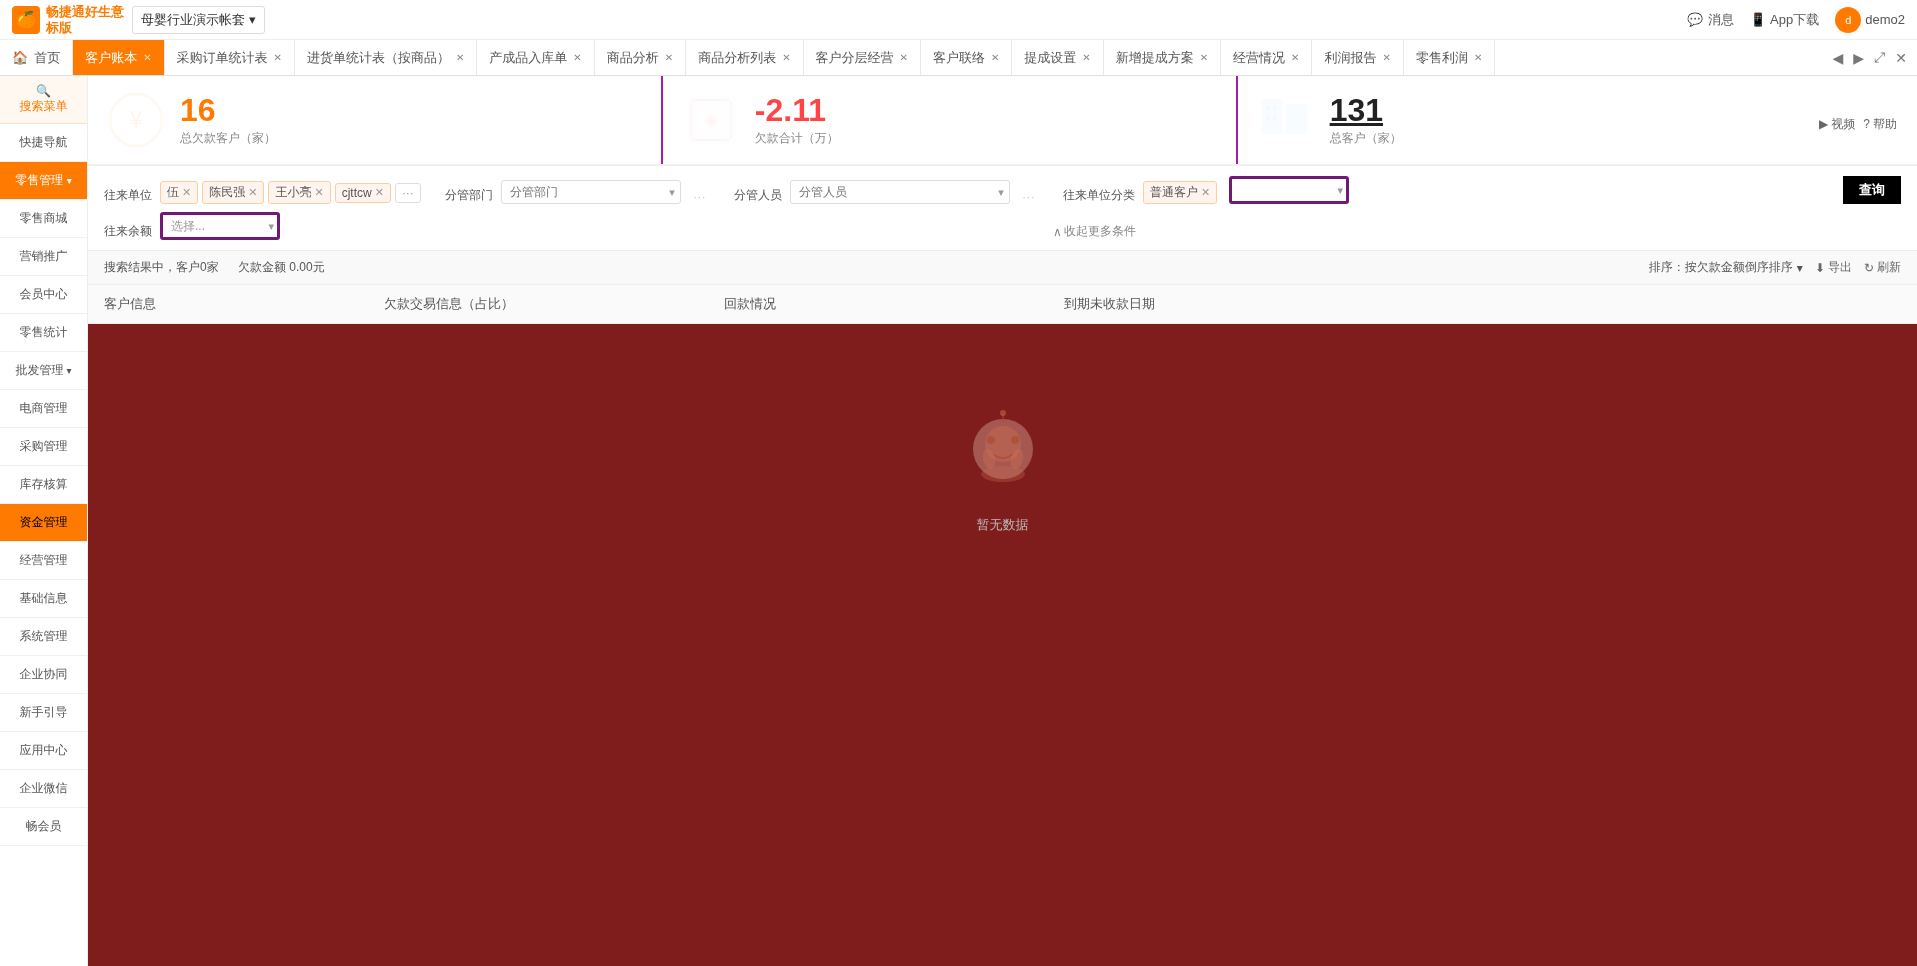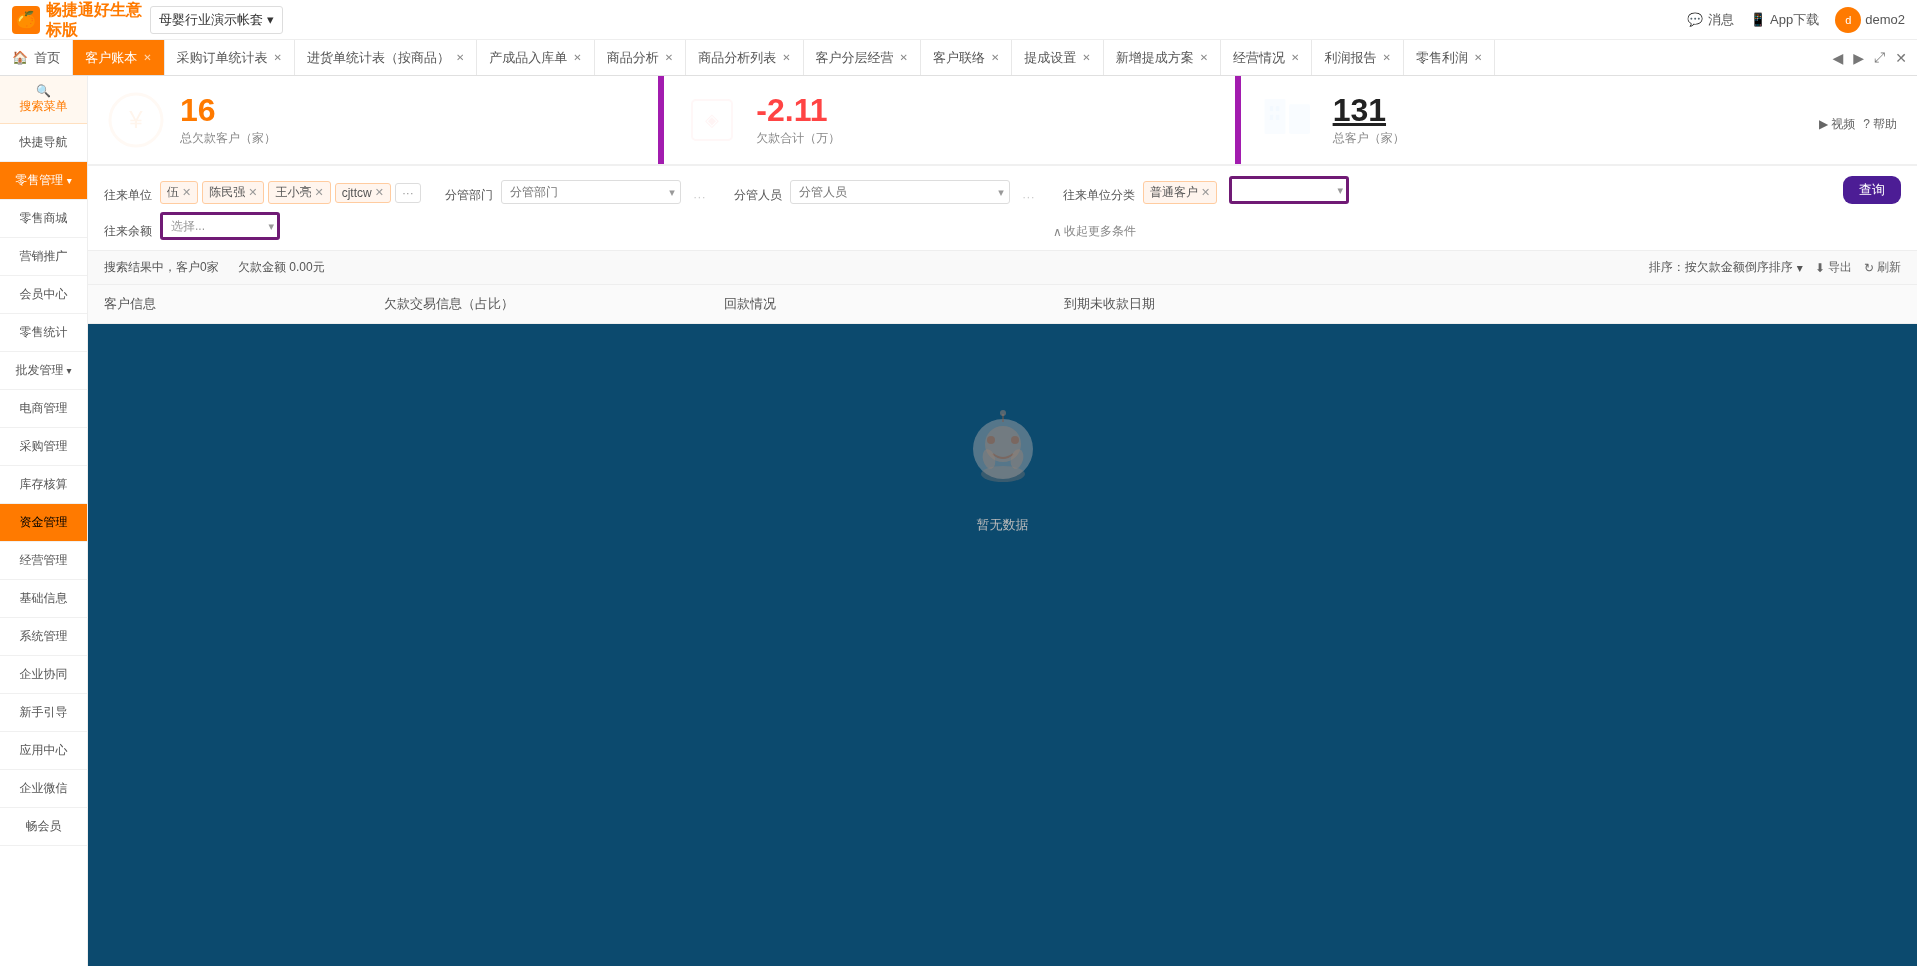--- a/index.html
+++ b/index.html
@@ -11,21 +11,21 @@
       background: #fff;
       display: flex;
       align-items: center;
       justify-content: space-between;
       padding: 0 12px;
       border-bottom: 1px solid #eee;
     }
     .top-bar-left { display: flex; align-items: center; gap: 8px; }
     .logo-area { display: flex; align-items: center; gap: 6px; }
     .logo-icon { width: 28px; height: 28px; background: #ff7a00; border-radius: 4px; display: flex; align-items: center; justify-content: center; color: #fff; font-size: 16px; }
-    .logo-text { color: #ff7a00; font-size: 16px; font-weight: bold; line-height: 1.2; }
+    .logo-text { color: #ff7a00; font-size: 13px; font-weight: bold; line-height: 1.2; }
     .system-selector { display: flex; align-items: center; gap: 4px; font-size: 13px; color: #333; cursor: pointer; padding: 4px 8px; border: 1px solid #ddd; border-radius: 3px; background: #fff; }
     .top-bar-right { display: flex; align-items: center; gap: 16px; font-size: 13px; color: #555; }
     .top-bar-right-item { display: flex; align-items: center; gap: 4px; cursor: pointer; }
     .avatar-circle { width: 26px; height: 26px; border-radius: 50%; background: #ff7a00; display: flex; align-items: center; justify-content: center; color: #fff; font-size: 11px; }
 
     
     .nav-tabs {
       height: 36px;
       background: #fff;
       display: flex;
@@ -99,21 +99,21 @@
       align-items: stretch;
       border-bottom: 2px solid #f0f0f0;
       height: 90px;
     }
     .stat-block {
       flex: 1;
       display: flex;
       align-items: center;
       padding: 12px 20px;
       gap: 16px;
-      border-right: 6px solid #a21caf;
+      border-right: 2px solid #a21caf;
     }
     .stat-block:last-child { border-right: none; }
     .stat-icon { width: 56px; height: 56px; opacity: 0.15; font-size: 48px; display: flex; align-items: center; justify-content: center; }
     .stat-icon.orange { color: #ff7a00; }
     .stat-icon.red { color: #ff4444; }
     .stat-icon.blue { color: #4499ff; }
     .stat-info { display: flex; flex-direction: column; }
     .stat-number { font-size: 32px; font-weight: bold; line-height: 1; }
     .stat-number.orange { color: #ff7a00; }
     .stat-number.red { color: #ff4444; }
@@ -145,41 +145,41 @@
     }
     .filter-select-wrap { position: relative; display: inline-block; }
     .filter-select-wrap::after { content: '▾'; position: absolute; right: 6px; top: 50%; transform: translateY(-50%); color: #999; pointer-events: none; font-size: 11px; }
     .filter-input-select {
       border: 1px solid #ddd; border-radius: 3px; padding: 4px 8px;
       font-size: 12px; min-width: 180px; background: #fff; color: #999;
     }
     .filter-more-tag { color: #999; font-size: 12px; cursor: pointer; border: 1px solid #ddd; border-radius: 3px; padding: 2px 6px; }
     .collapse-btn { color: #888; font-size: 12px; cursor: pointer; display: flex; align-items: center; gap: 2px; }
     .query-btn {
-      background: #4c1d95; color: #fff; border: none; border-radius: 9px;
-      padding: 5px 16px; font-size: 13px; cursor: pointer;
+      background: #000000; color: #fff; border: none; border-radius: 0;
+      padding: 5px 16px; font-size: 13px; cursor: pointer; font-weight: bold;
     }
 
     
     .result-bar {
       background: #f9f9f9;
       padding: 8px 16px;
       display: flex;
       align-items: center;
       justify-content: space-between;
       border-bottom: 1px solid #eee;
       font-size: 12px;
       color: #555;
     }
     .result-bar-right { display: flex; align-items: center; gap: 12px; }
     .result-action { display: flex; align-items: center; gap: 3px; cursor: pointer; color: #666; }
     .sort-select { display: flex; align-items: center; gap: 4px; }
 
     
-    .data-table { background: #0c4a6e; flex: 1; }
+    .data-table { background: #7f1d1d; flex: 1; }
     .table-header {
       display: grid;
       grid-template-columns: 280px 340px 340px 1fr;
       padding: 10px 16px;
       background: #fafafa;
       border-bottom: 1px solid #eee;
       font-size: 13px;
       color: #555;
       font-weight: 500;
     }

